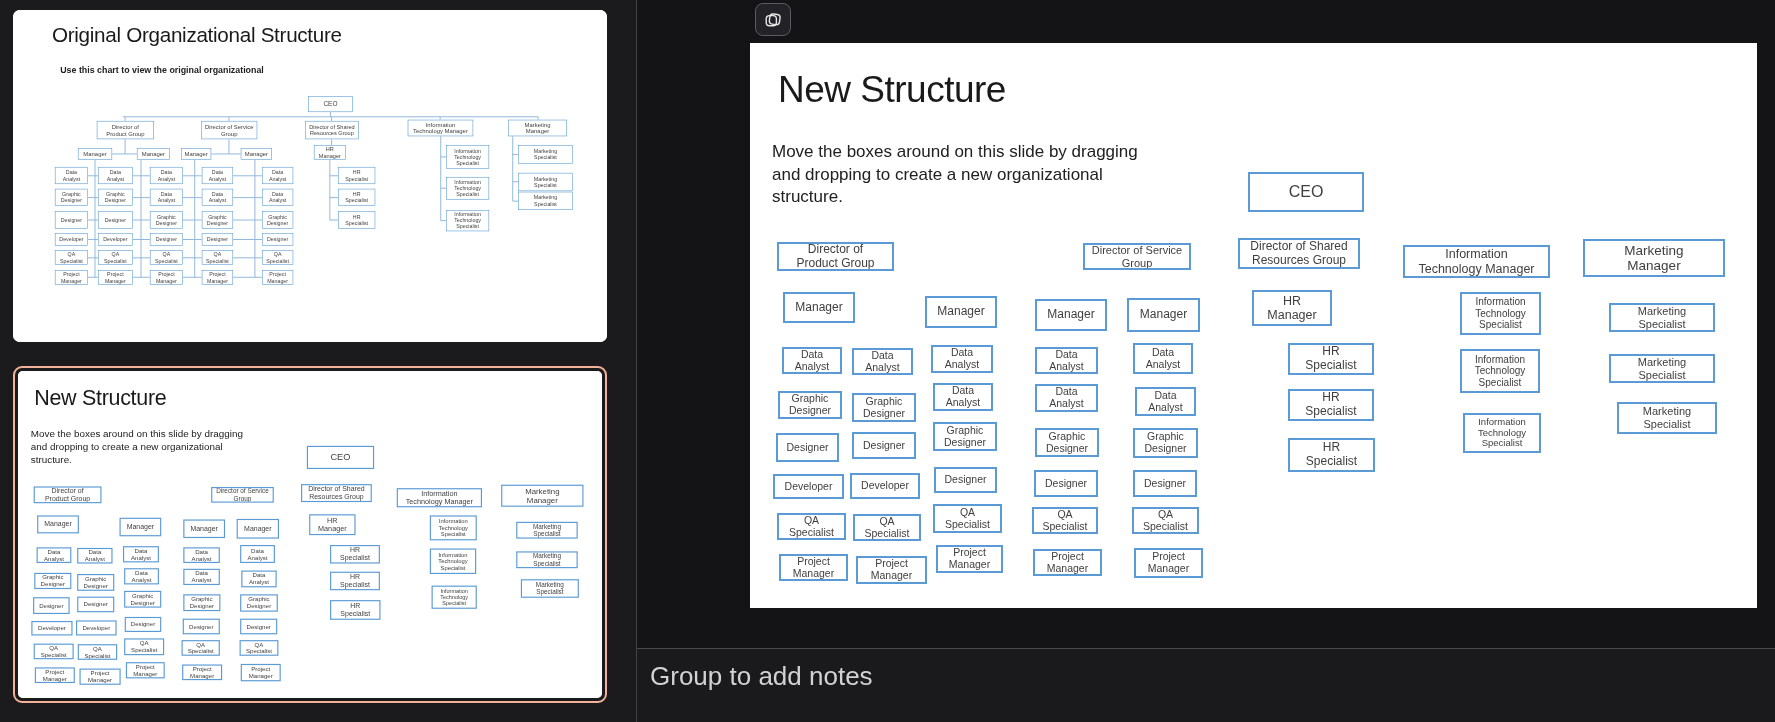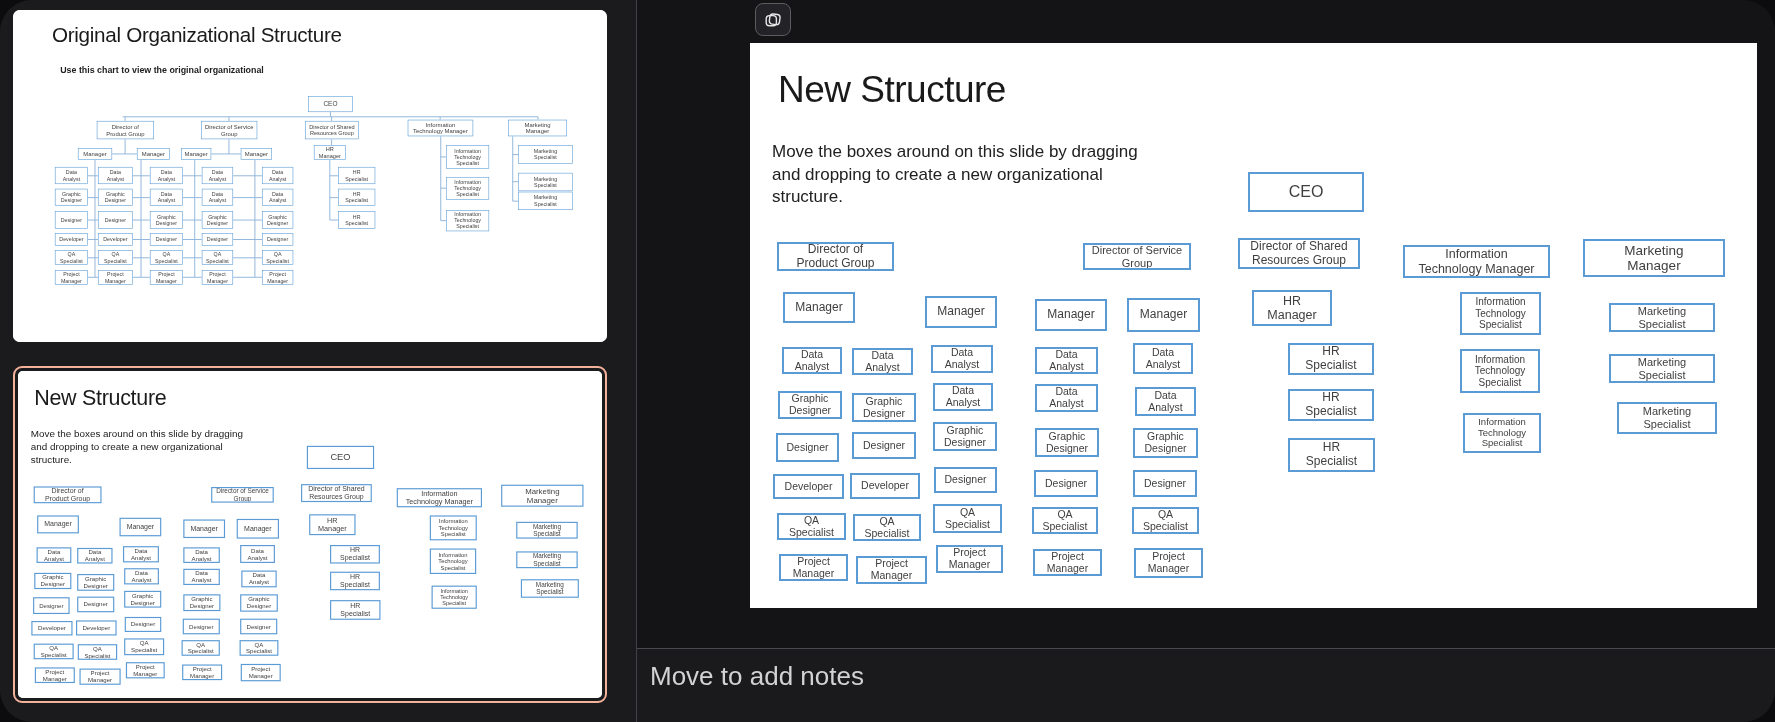--- a/index.html
+++ b/index.html
@@ -1,19 +1,19 @@
 <!DOCTYPE html>
 <html><head>
 <meta charset="utf-8">
 <style>
   html,body { margin:0; padding:0; background:#0c0b0d; }
   * { box-sizing:border-box; }
   .app {
     position:relative; width:1775px; height:722px; overflow:hidden;
-    background:#141316; font-family:"Liberation Sans", sans-serif;border-radius:32px;
+    background:#141316; font-family:"Liberation Sans", sans-serif;
   }
   
   .thumb-panel { position:absolute; left:0; top:0; width:636px; height:722px; background:#1b1a1d; }
   .v-divider { position:absolute; left:636px; top:0; width:1px; height:722px; background:#424146; }
   .thumb { position:absolute; left:13px; }
   .thumb-1 { top:10px; width:594px; height:332px; background:#ffffff; border-radius:7px; overflow:hidden; }
   .thumb-2 {
     top:366px; width:594px; height:337px; border:2px solid #f2b29a; border-radius:9px;
     padding:3px; background:#1b1a1d;
   }
@@ -743,17 +743,17 @@
             <div>Manager</div>
           </div>
           <div class="org-box" style="left: 384px; top: 505px; width: 69px; height: 30px; font-size: 10.5px;">
             <div>Project</div>
             <div>Manager</div>
           </div>
         </div>
     </div>
     <div class="notes-divider"></div>
     <div class="notes-area">
-      <span class="notes-placeholder">Move to add notes</span>
+      <span class="notes-placeholder">Group to add notes</span>
     </div>
   </main>
 
 </div>
 
 </body></html>

